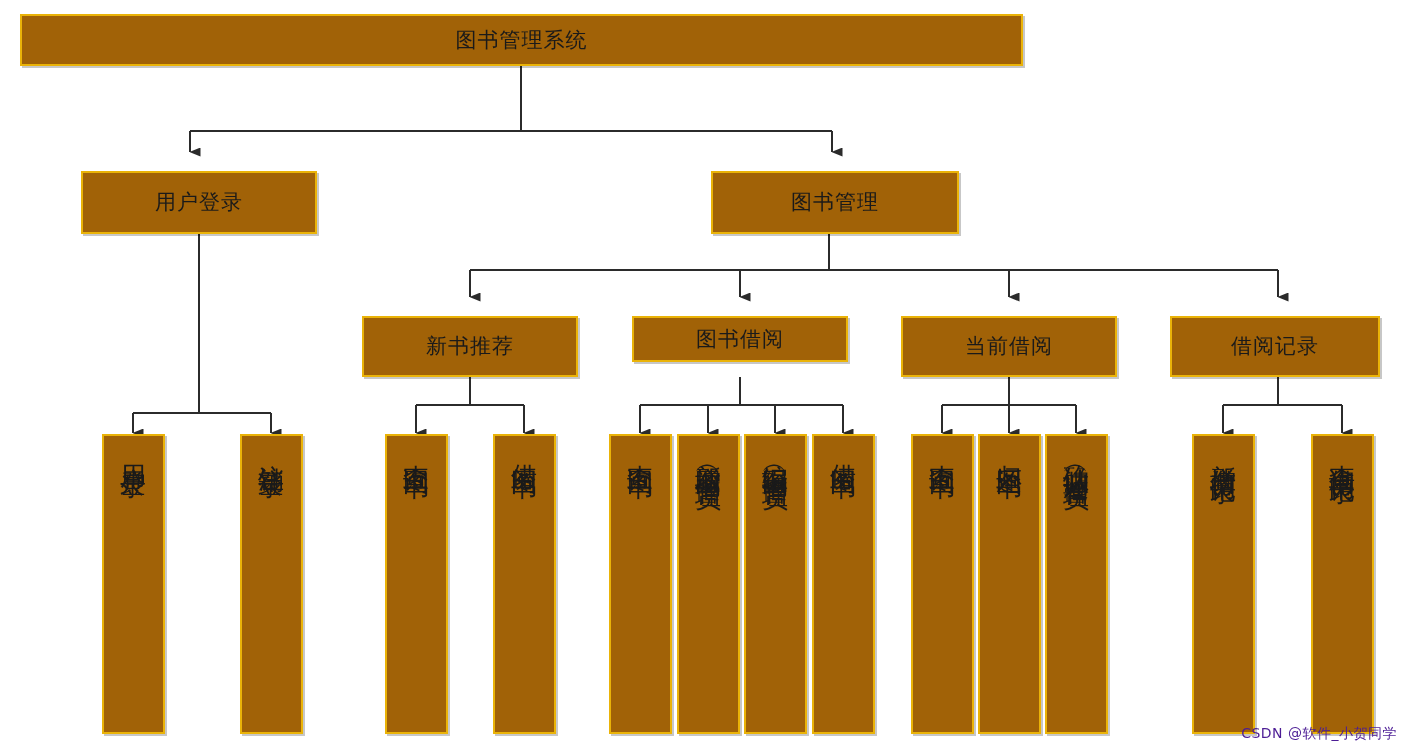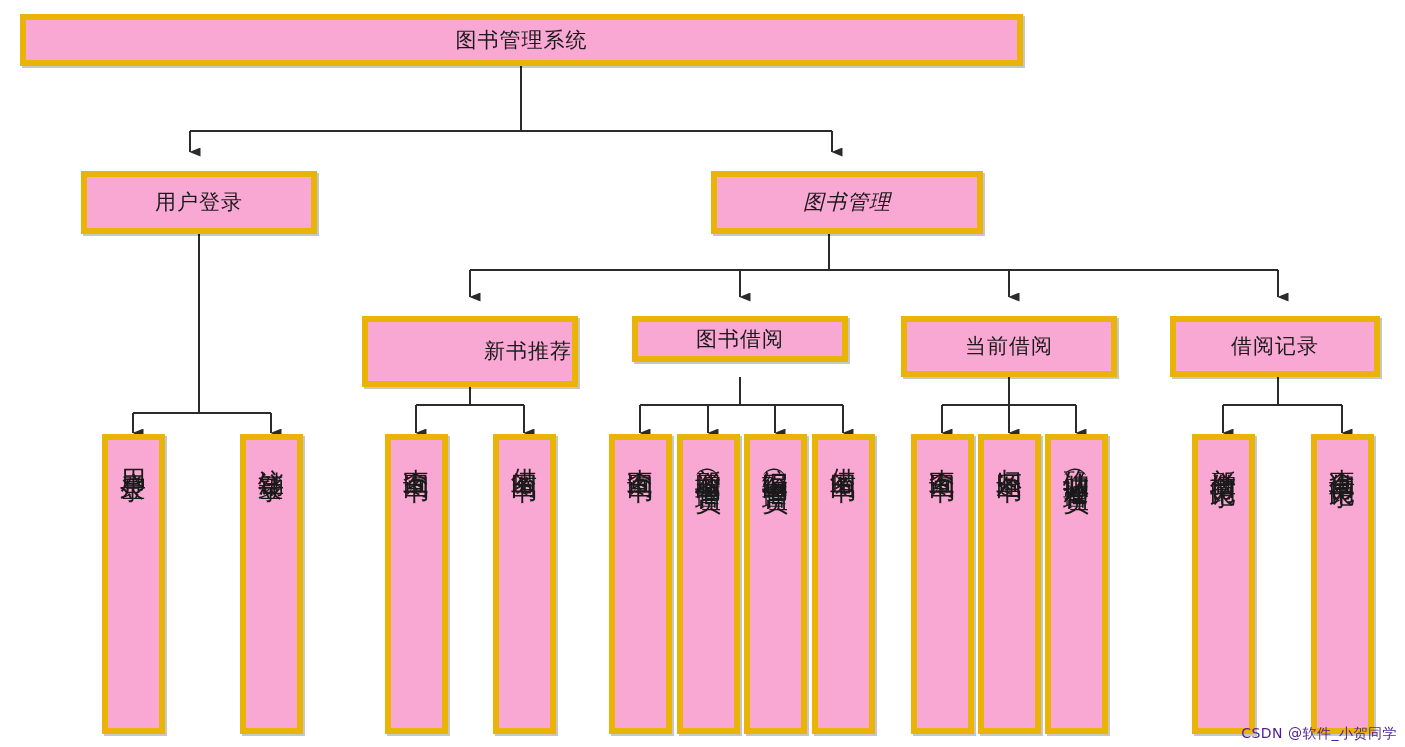--- a/index.html
+++ b/index.html
@@ -20,22 +20,22 @@
   svg.layer {
     position: absolute;
     top: 0;
     left: 0;
     width: 1405px;
     height: 747px;
   }
   .node-box {
     position: absolute;
     box-sizing: border-box;
-    background: #f9a8d4;
-    border: 6px solid #eab308;
+    background: #a16207;
+    border: 2px solid #eab308;
     box-shadow: 2px 2px 0 rgba(0,0,0,0.22);
     display: flex;
     align-items: center;
     justify-content: center;
   }
   .node-label {
     color: #1a1a1a;
     line-height: 1.18;
     white-space: nowrap;
   }
@@ -121,25 +121,25 @@
     </g>
   </svg>
 
   <div class="node-box node-horizontal" style="left:20px;top:14px;width:1003px;height:52px;">
     <span class="node-label">图书管理系统</span>
   </div>
 
   <div class="node-box node-horizontal" style="left:81px;top:171px;width:236px;height:63px;">
     <span class="node-label">用户登录</span>
   </div>
-  <div class="node-box node-horizontal" style="left:711px;top:171px;width:272px;height:63px;font-style:italic;">
+  <div class="node-box node-horizontal" style="left:711px;top:171px;width:248px;height:63px;">
     <span class="node-label">图书管理</span>
   </div>
 
-  <div class="node-box node-horizontal" style="left:362px;top:316px;width:216px;height:71px;justify-content:flex-end;">
+  <div class="node-box node-horizontal" style="left:362px;top:316px;width:216px;height:61px;">
     <span class="node-label">新书推荐</span>
   </div>
   <div class="node-box node-horizontal" style="left:632px;top:316px;width:216px;height:46px;">
     <span class="node-label">图书借阅</span>
   </div>
   <div class="node-box node-horizontal" style="left:901px;top:316px;width:216px;height:61px;">
     <span class="node-label">当前借阅</span>
   </div>
   <div class="node-box node-horizontal" style="left:1170px;top:316px;width:210px;height:61px;">
     <span class="node-label">借阅记录</span>

